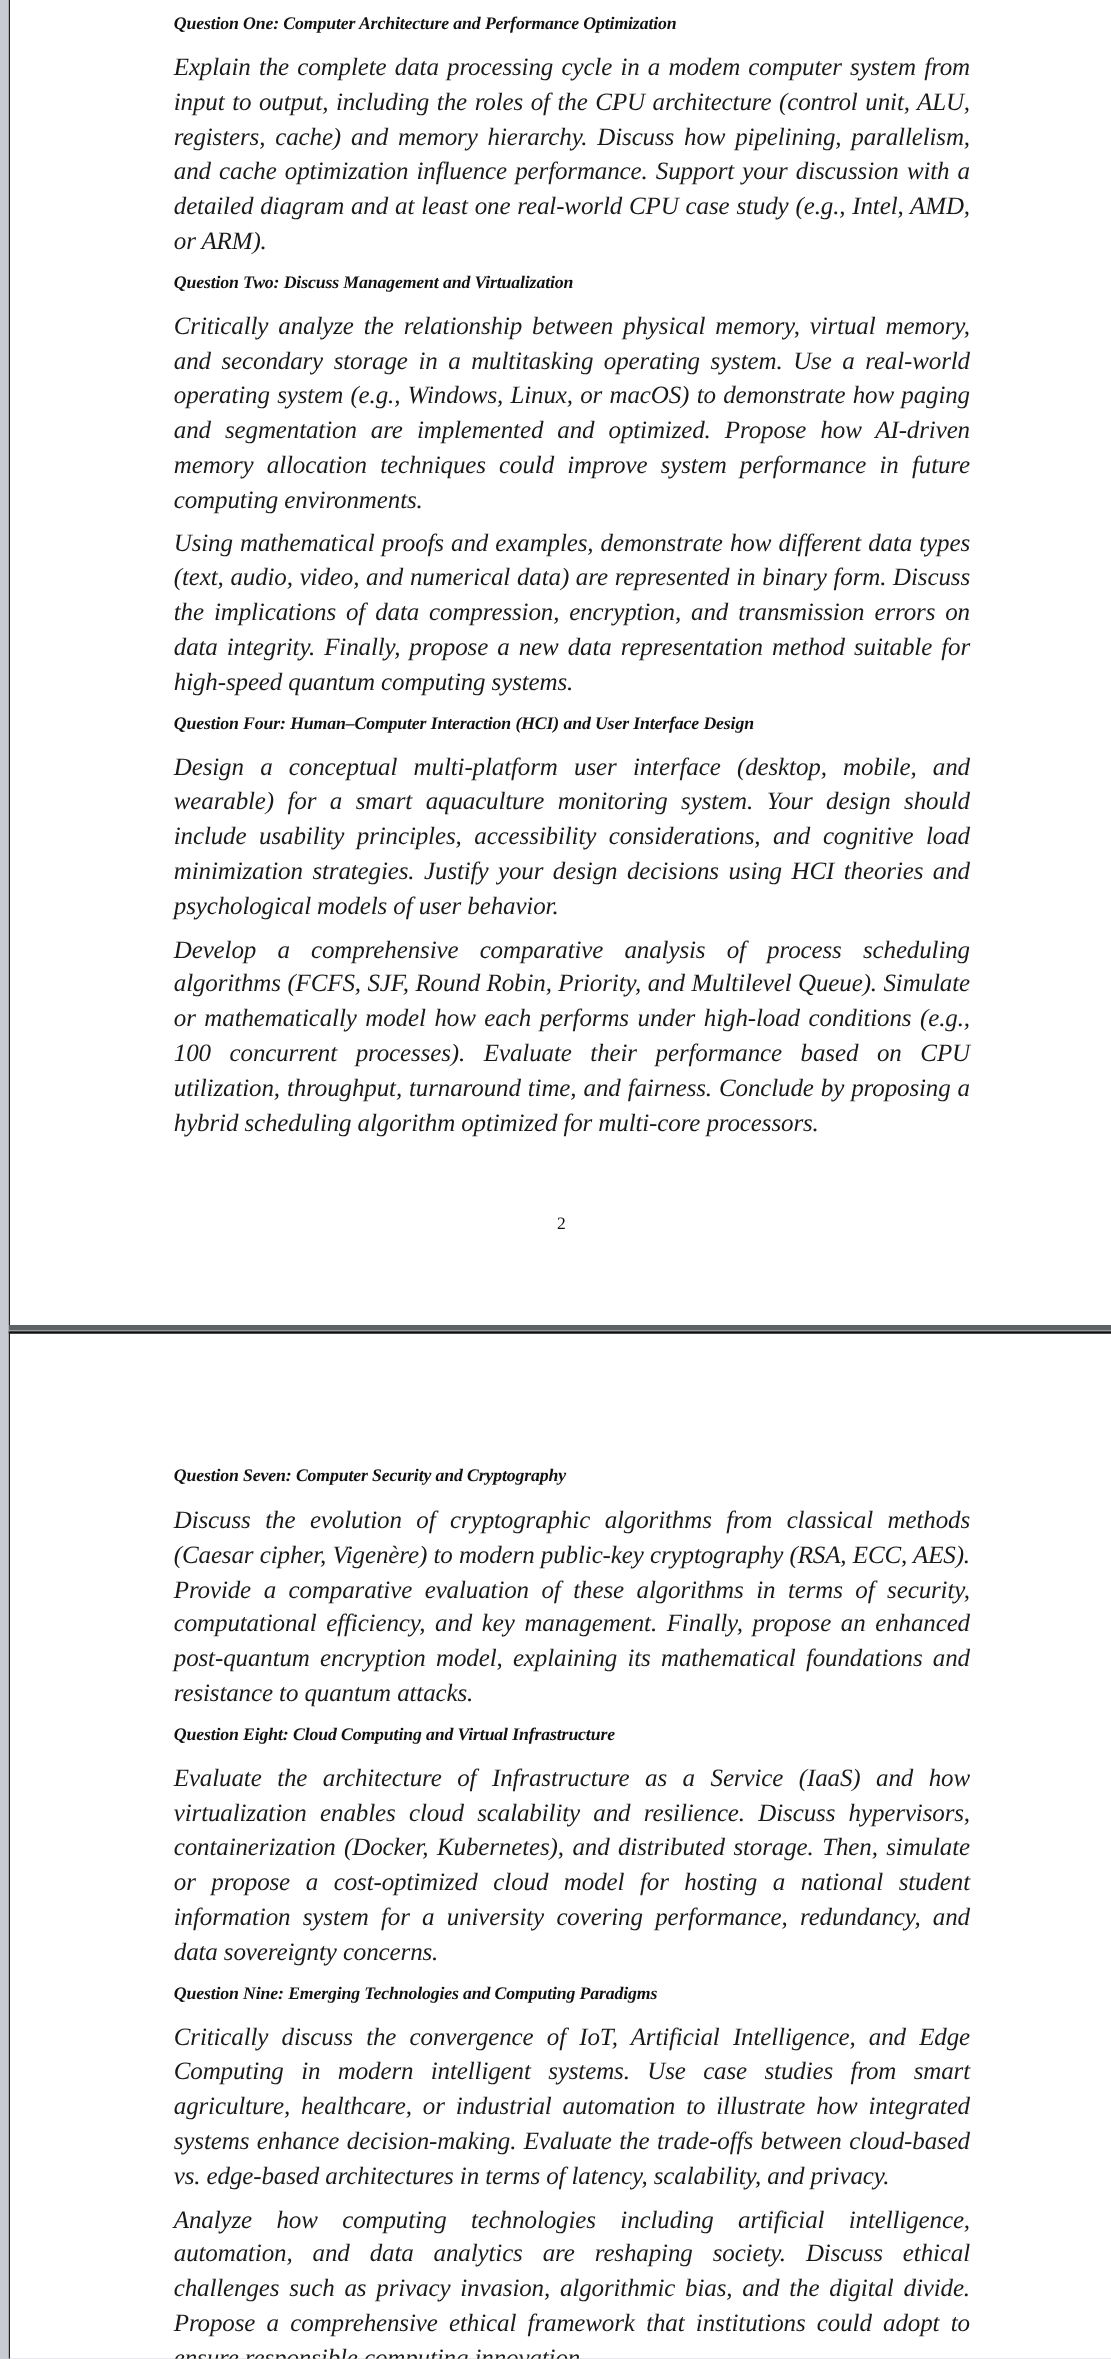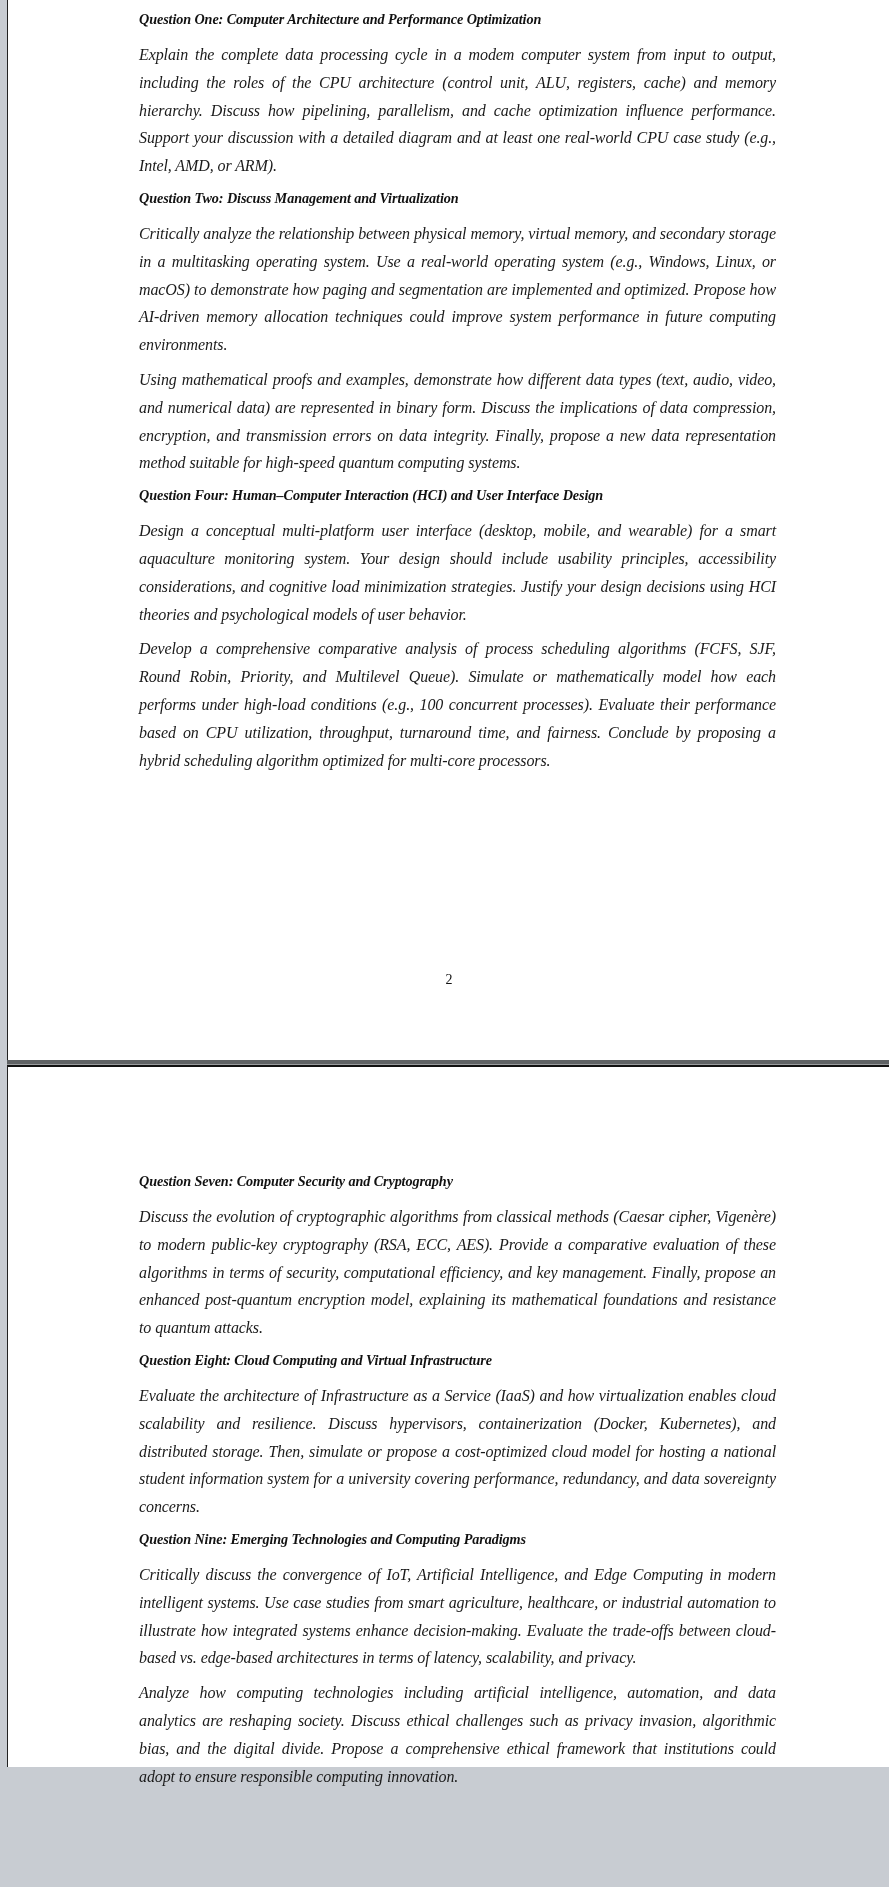--- a/index.html
+++ b/index.html
@@ -34,41 +34,41 @@
     position: absolute;
     left: 7px;
     top: 1060px;
     width: 882px;
     height: 4px;
     background: #5f6264;
     border-bottom: 1px solid #9a9c9e;
   }
   .page-2 {
     top: 1065px;
-    height: 702px;
+    height: 822px;
     border-top: 2px solid #111;
   }
   .content {
     position: absolute;
     left: 131px;
     width: 637px;
     font-style: italic;
   }
   .page-1 .content { top: 8px; }
   .page-2 .content { top: 103px; }
   .question { margin: 0; }
   .q-heading {
     font-weight: bold;
     font-size: 14.2px;
     line-height: 22px;
     margin: 0 0 11px 0;
     letter-spacing: -0.1px;
   }
   .q-body {
-    font-size: 16px;
+    font-size: 20px;
     line-height: 27.8px;
     text-align: justify;
     margin: 0 0 7px 0;
     color: #1a1a1a;
     letter-spacing: -0.1px;
   }
   .page-number {
     position: absolute;
     top: 972px;
     left: 0;

